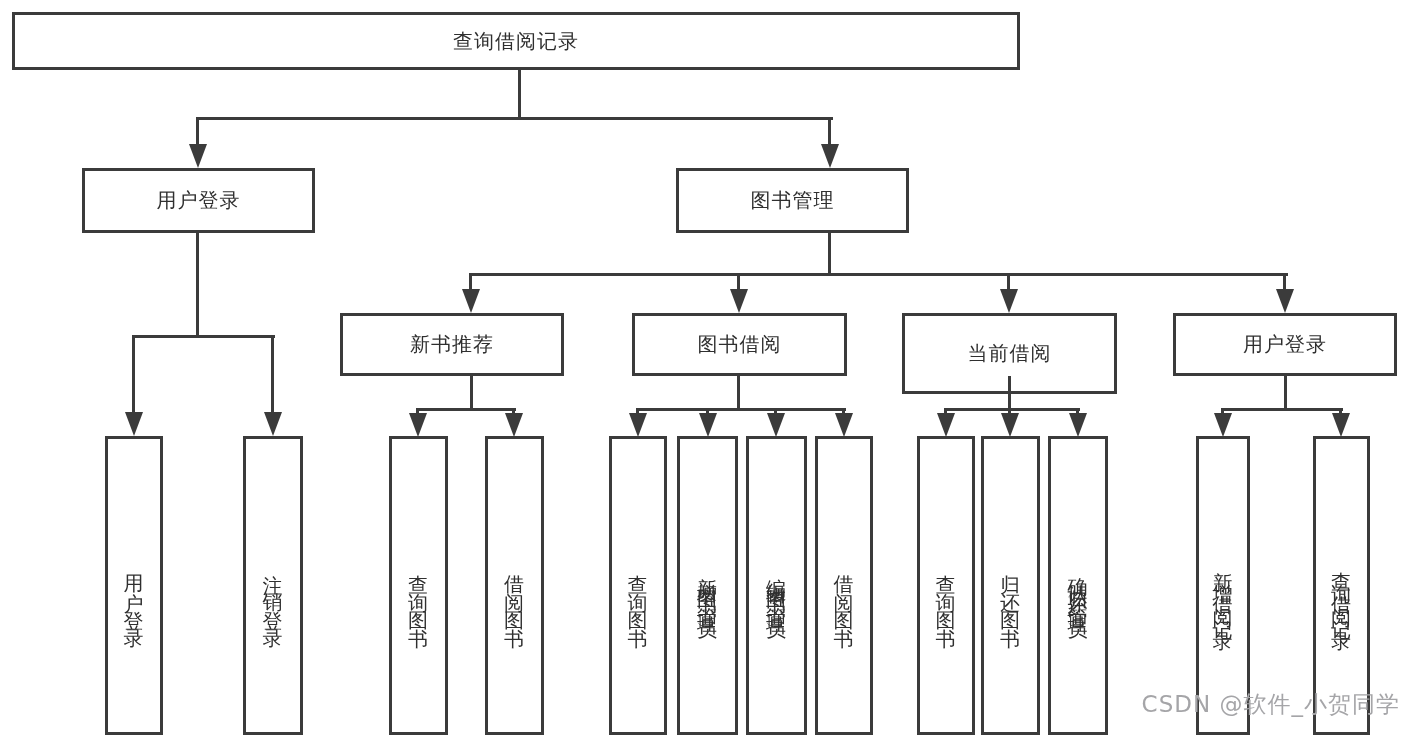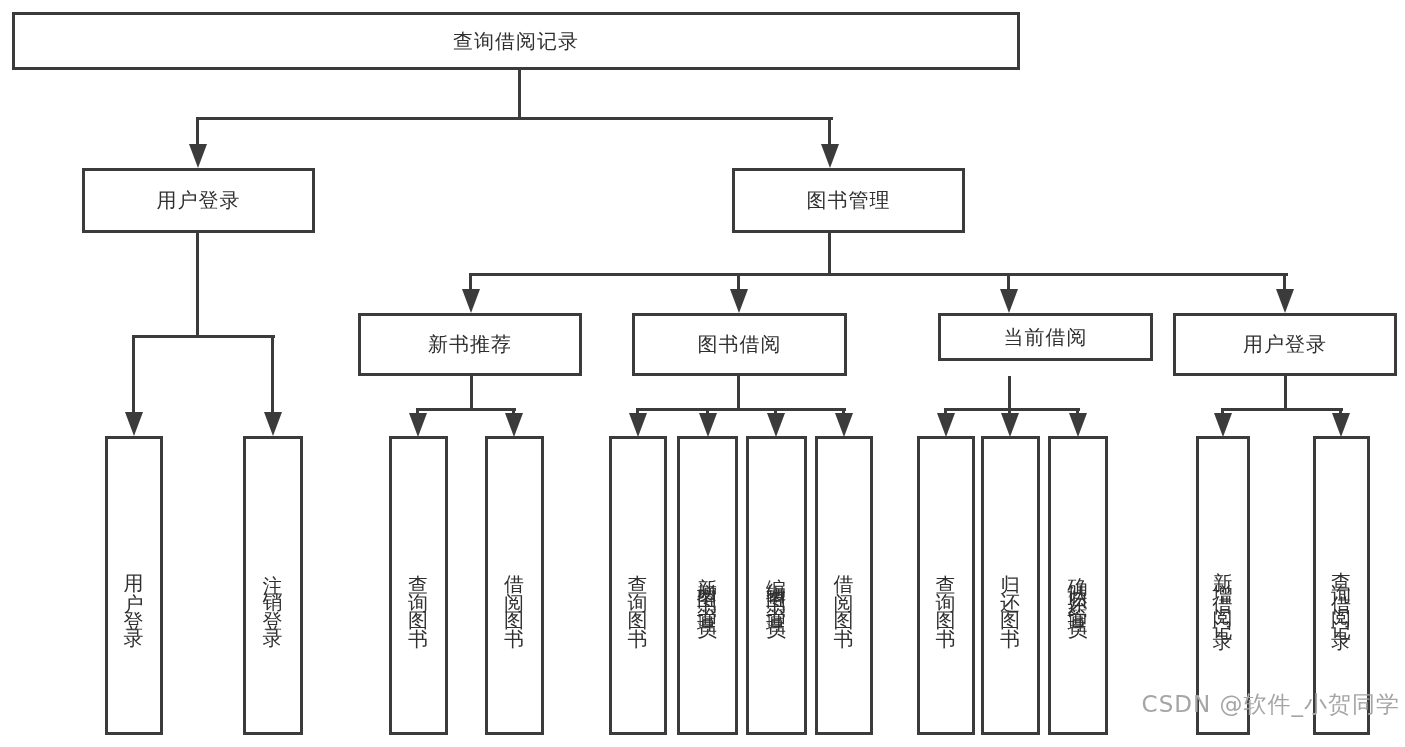--- a/index.html
+++ b/index.html
@@ -67,31 +67,31 @@
 
 <div id="canvas">
 
   <div class="hbox" style="left:12px;top:12px;width:1008px;height:58px">
     <span>查询借阅记录</span>
   </div>
 
   <div class="hbox" style="left:82px;top:168px;width:233px;height:65px">
     <span>用户登录</span>
   </div>
-  <div class="hbox" style="left:732px;top:168px;width:233px;height:65px">
+  <div class="hbox" style="left:676px;top:168px;width:233px;height:65px">
     <span>图书管理</span>
   </div>
 
-  <div class="hbox" style="left:358px;top:313px;width:224px;height:63px">
+  <div class="hbox" style="left:340px;top:313px;width:224px;height:63px">
     <span>新书推荐</span>
   </div>
   <div class="hbox" style="left:632px;top:313px;width:215px;height:63px">
     <span>图书借阅</span>
   </div>
-  <div class="hbox" style="left:938px;top:313px;width:215px;height:48px">
+  <div class="hbox" style="left:902px;top:313px;width:215px;height:81px">
     <span>当前借阅</span>
   </div>
   <div class="hbox" style="left:1173px;top:313px;width:224px;height:63px">
     <span>用户登录</span>
   </div>
 
   <div class="vbox" style="left:105px;top:436px;width:58px;height:299px">
     <span class="sp-4">用户登录</span>
   </div>
   <div class="vbox" style="left:243px;top:436px;width:60px;height:299px">

